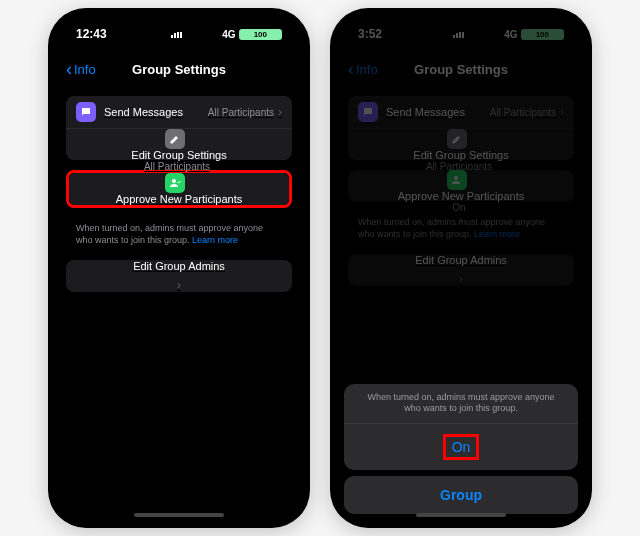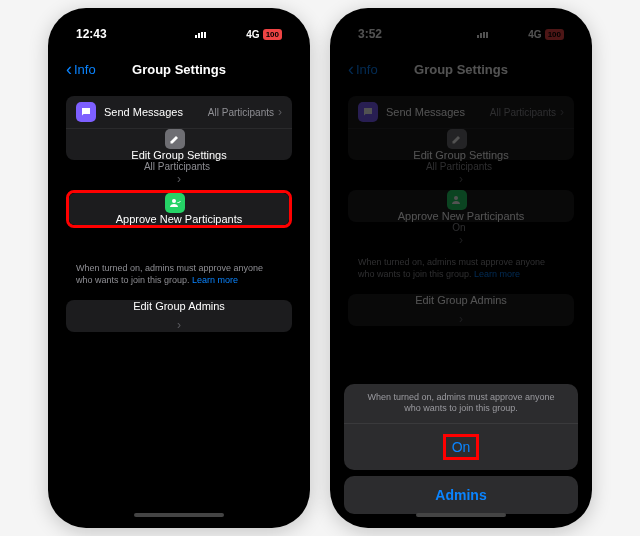--- a/index.html
+++ b/index.html
@@ -52,25 +52,25 @@
     color: #fff;
   }
   .status-right {
     display: flex;
     align-items: center;
     gap: 3px;
     font-size: 10px;
   }
   .signal-text { font-weight: 600; margin-left: 37px; }
   .battery {
-    background: #ef4444;
+    background: #86efac;
     color: #000;
     font-size: 8px;
     font-weight: 700;
-    padding: 1px 3px;
+    padding: 1px 15px;
     border-radius: 3px;
   }
   .nav-bar {
     display: flex;
     align-items: center;
     height: 34px;
     padding: 0 10px;
     position: relative;
   }
   .back-btn {
@@ -86,21 +86,21 @@
   }
   .nav-title {
     position: absolute;
     left: 50%;
     transform: translateX(-50%);
     color: #fff;
     font-size: 13px;
     font-weight: 600;
   }
   .content { padding: 10px 10px 0; }
-  .section { margin-bottom: 30px; }
+  .section { margin-bottom: 10px; text-decoration: underline; }
   .row {
     display: flex;
     align-items: center;
     background: #1c1c1e;
     height: 32px;
     padding: 0 10px;
     font-size: 11px;
     color: #fff;
     position: relative;
   }
@@ -360,17 +360,17 @@
       </div>
     </div>
 
     <div class="sheet" style="opacity:1">
       <div class="sheet-group">
         <div class="sheet-msg">When turned on, admins must approve anyone who wants to join this group.</div>
         <div class="sheet-opt">
           <span class="opt-highlight">On</span>
         </div>
       </div>
-      <div class="sheet-cancel">Admins</div>
+      <div class="sheet-cancel">Group</div>
     </div>
     <div class="home-indicator"></div>
   </div>
 </div>
 
 </body></html>

